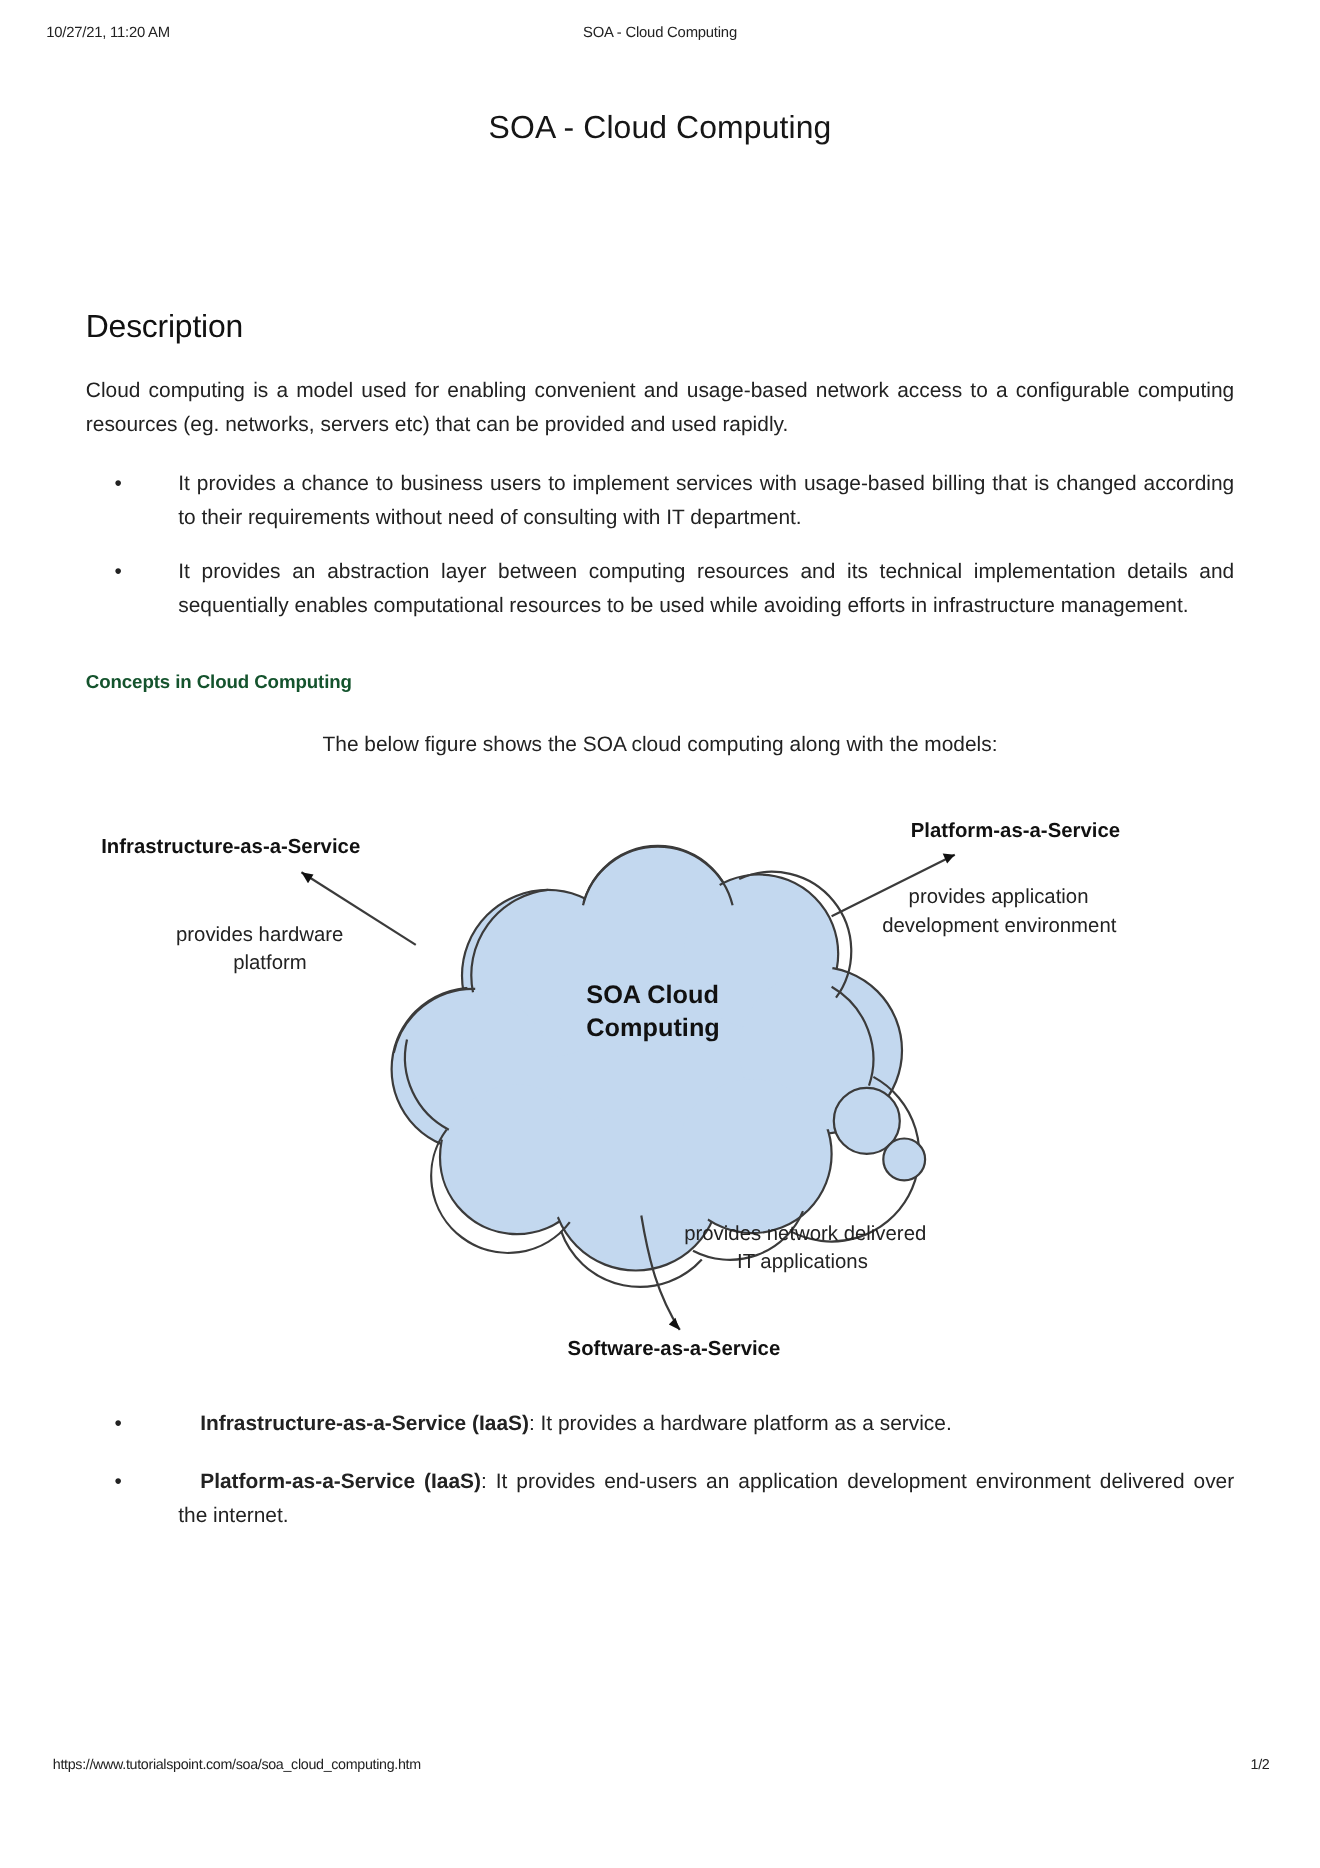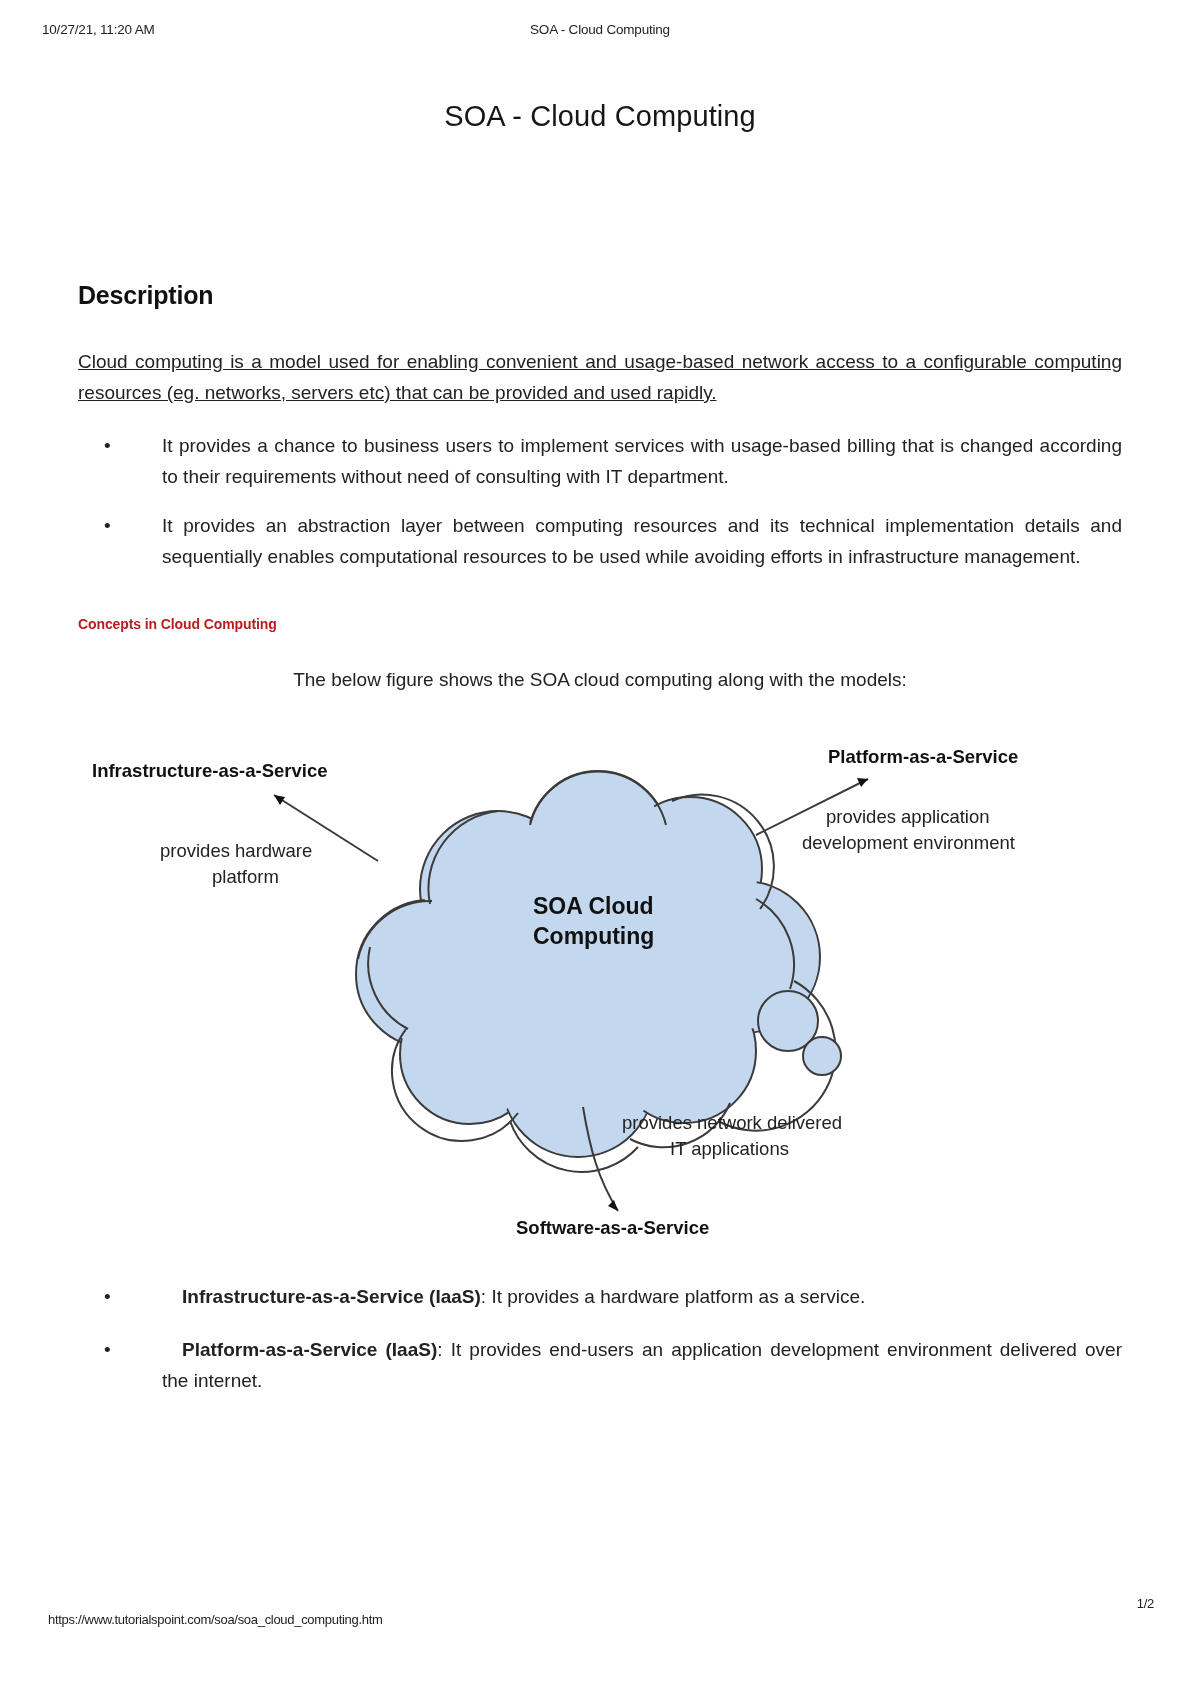--- a/index.html
+++ b/index.html
@@ -58,48 +58,47 @@
     font-size: 29px;
     font-weight: 400;
     text-align: center;
     margin: 0;
     padding: 0;
     letter-spacing: 0.1px;
     color: #161616;
   }
 
   h2.section-heading {
-    font-size: 25px;
-    font-weight: bold;
+    font-size: 29px;
+    font-weight: normal;
     margin: 148px 0 0 0;
     padding: 0;
     letter-spacing: -0.2px;
     color: #111;
   }
 
   h3.sub-heading {
-    font-size: 14px;
+    font-size: 17px;
     font-weight: bold;
     margin: 44px 0 0 0;
     padding: 0;
     letter-spacing: -0.1px;
-    color: #b91c1c;
+    color: #14532d;
   }
 
   p.body-text {
     font-size: 19px;
     line-height: 31px;
     margin: 28px 0 0 0;
     padding: 0;
     text-align: justify;
     color: #222;
   }
   p.body-text.lead {
-    margin-top: 36px;
-    text-decoration: underline;
+    margin-top: 26px;
   }
   p.intro-fig {
     text-align: center;
     margin-top: 32px;
   }
 
   ul.bullets {
     list-style: none;
     margin: 22px 0 0 0;
     padding: 0;
@@ -143,21 +142,21 @@
     bottom: 82px;
     left: 0;
     width: 1200px;
     height: 20px;
     font-size: 13px;
     color: #222;
   }
   .print-footer .ftr-url {
     position: absolute;
     left: 48px;
-    top: 16px;
+    top: 0;
     letter-spacing: -0.3px;
     white-space: nowrap;
   }
   .print-footer .ftr-page {
     position: absolute;
     right: 46px;
     top: 0;
     letter-spacing: -0.3px;
     margin-left: 24px;
   }

